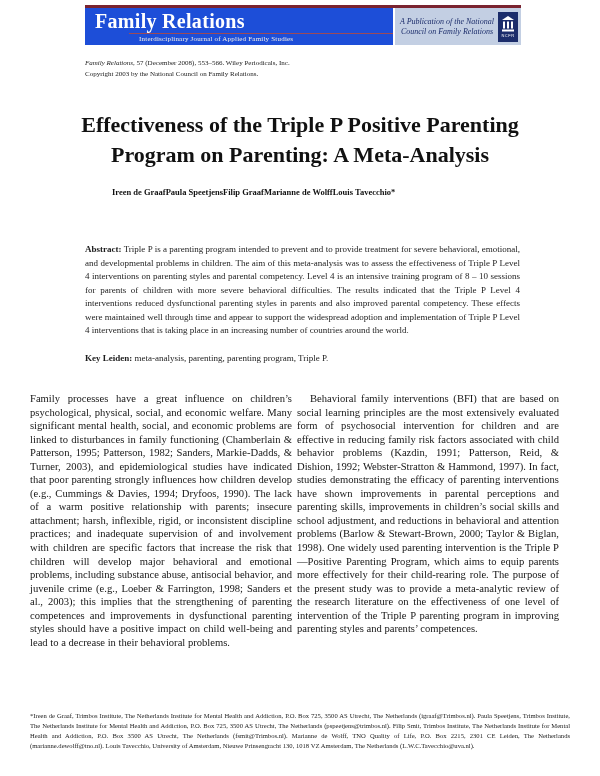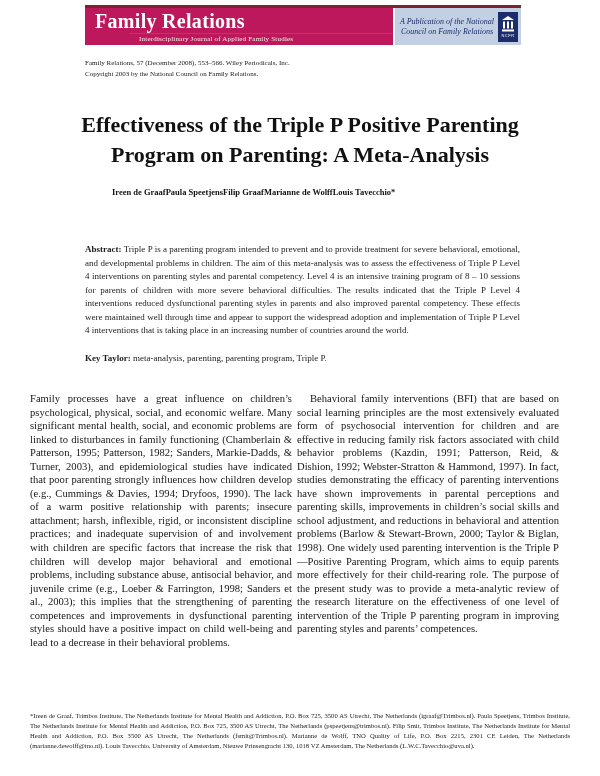--- a/index.html
+++ b/index.html
@@ -17,21 +17,21 @@
   .masthead {
     position: absolute;
     top: 5px;
     left: 85px;
     width: 436px;
     display: flex;
     border-top: 3px solid #7a2430;
   }
   .banner {
     width: 308px;
-    background: #be185d;
+    background: #1d4ed8;
     margin-right: 2px;
   }
   .banner-title {
     color: #ffffff;
     font-size: 20px;
     font-weight: 600;
     letter-spacing: 0.3px;
     padding: 2px 10px 1px 10px;
     line-height: 1.1;
   }
@@ -82,21 +82,21 @@
   
   .citation {
     position: absolute;
     top: 58px;
     left: 85px;
     right: 80px;
     font-size: 7px;
     line-height: 1.5;
     color: #222;
   }
-  .citation .jrnl { }
+  .citation .jrnl { font-style: italic; }
 
   
   .title {
     position: absolute;
     top: 110px;
     left: 40px;
     right: 40px;
     text-align: center;
     font-size: 22px;
     line-height: 1.35;
@@ -203,21 +203,21 @@
     <span>Filip Graaf</span>
     <span>Marianne de Wolff</span>
     <span>Louis Tavecchio*</span>
   </div>
 
   <div class="abstract-block">
     <div>
       <span class="abstract-label">Abstract:</span><span> Triple P is a parenting program intended to prevent and to provide treatment for severe behavioral, emotional, and developmental problems in children. The aim of this meta-analysis was to assess the effectiveness of Triple P Level 4 interventions on parenting styles and parental competency. Level 4 is an intensive training program of 8 – 10 sessions for parents of children with more severe behavioral difficulties. The results indicated that the Triple P Level 4 interventions reduced dysfunctional parenting styles in parents and also improved parental competency. These effects were maintained well through time and appear to support the widespread adoption and implementation of Triple P Level 4 interventions that is taking place in an increasing number of countries around the world.</span>
     </div>
     <div class="keywords">
-      <span class="keywords-label">Key Taylor:</span><span> meta-analysis, parenting, parenting program, Triple P.</span>
+      <span class="keywords-label">Key Leiden:</span><span> meta-analysis, parenting, parenting program, Triple P.</span>
     </div>
   </div>
 
   <div class="body-columns">
     <div class="col">Family processes have a great influence on children’s psychological, physical, social, and economic welfare. Many significant mental health, social, and economic problems are linked to disturbances in family functioning (Chamberlain &amp; Patterson, 1995; Patterson, 1982; Sanders, Markie-Dadds, &amp; Turner, 2003), and epidemiological studies have indicated that poor parenting strongly influences how children develop (e.g., Cummings &amp; Davies, 1994; Dryfoos, 1990). The lack of a warm positive relationship with parents; insecure attachment; harsh, inflexible, rigid, or inconsistent discipline practices; and inadequate supervision of and involvement with children are specific factors that increase the risk that children will develop major behavioral and emotional problems, including substance abuse, antisocial behavior, and juvenile crime (e.g., Loeber &amp; Farrington, 1998; Sanders et al., 2003); this implies that the strengthening of parenting competences and improvements in dysfunctional parenting styles should have a positive impact on child well-being and lead to a decrease in their behavioral problems.</div>
     <div class="col indent-first">Behavioral family interventions (BFI) that are based on social learning principles are the most extensively evaluated form of psychosocial intervention for children and are effective in reducing family risk factors associated with child behavior problems (Kazdin, 1991; Patterson, Reid, &amp; Dishion, 1992; Webster-Stratton &amp; Hammond, 1997). In fact, studies demonstrating the efficacy of parenting interventions have shown improvements in parental perceptions and parenting skills, improvements in children’s social skills and school adjustment, and reductions in behavioral and attention problems (Barlow &amp; Stewart-Brown, 2000; Taylor &amp; Biglan, 1998). One widely used parenting intervention is the Triple P—Positive Parenting Program, which aims to equip parents more effectively for their child-rearing role. The purpose of the present study was to provide a meta-analytic review of the research literature on the effectiveness of one level of intervention of the Triple P parenting program in improving parenting styles and parents’ competences.</div>
   </div>
 
   <div class="footnote">*Ireen de Graaf, Trimbos Institute, The Netherlands Institute for Mental Health and Addiction, P.O. Box 725, 3500 AS Utrecht, The Netherlands (igraaf@Trimbos.nl). Paula Speetjens, Trimbos Institute, The Netherlands Institute for Mental Health and Addiction, P.O. Box 725, 3500 AS Utrecht, The Netherlands (pspeetjens@trimbos.nl). Filip Smit, Trimbos Institute, The Netherlands Institute for Mental Health and Addiction, P.O. Box 3500 AS Utrecht, The Netherlands (fsmit@Trimbos.nl). Marianne de Wolff, TNO Quality of Life, P.O. Box 2215, 2301 CE Leiden, The Netherlands (marianne.dewolff@tno.nl). Louis Tavecchio, University of Amsterdam, Nieuwe Prinsengracht 130, 1018 VZ Amsterdam, The Netherlands (L.W.C.Tavecchio@uva.nl).</div>
 

